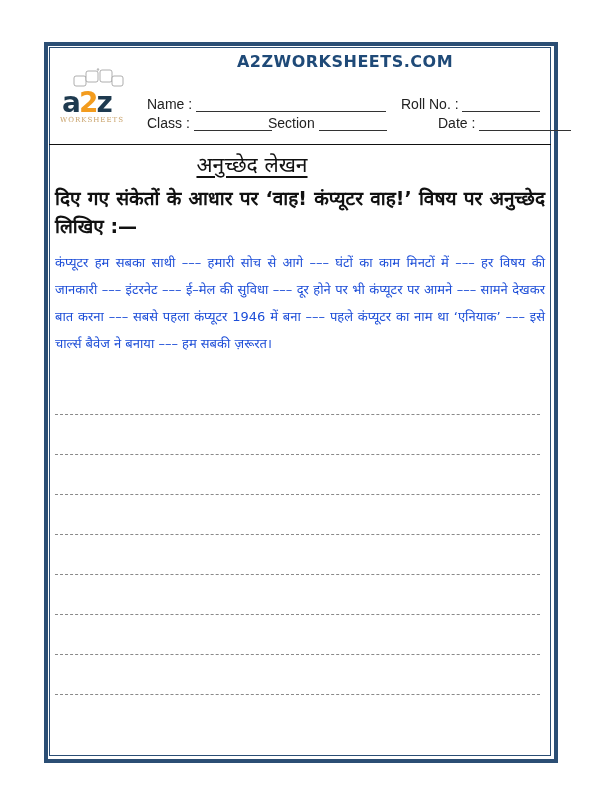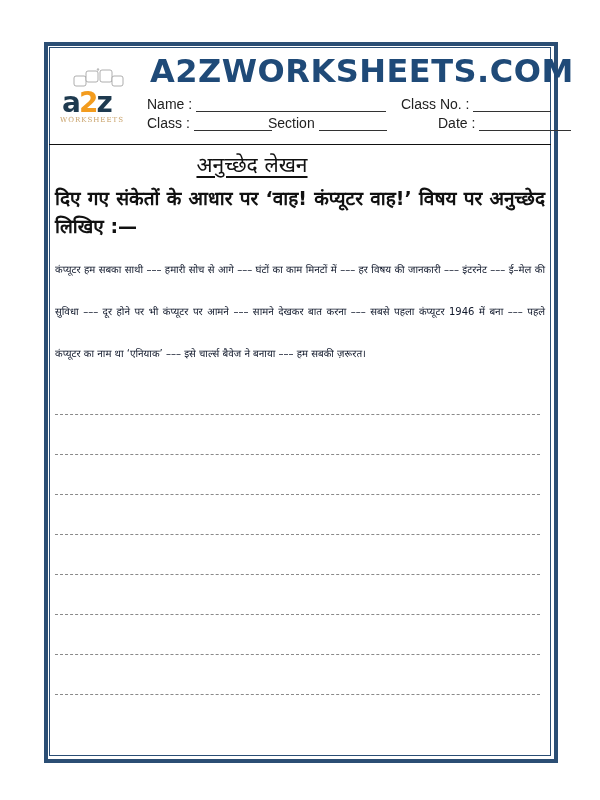--- a/index.html
+++ b/index.html
@@ -3,39 +3,39 @@
 <meta charset="utf-8">
 <style>
   html, body { margin:0; padding:0; background:#ffffff; }
   body { width:600px; height:800px; position:relative; overflow:hidden;
          font-family:"DejaVu Sans", "Liberation Sans", sans-serif; color:#111; }
   .frame-outer { position:absolute; left:44px; top:42px; width:506px; height:713px;
                  border:4px solid #2b4e74; }
   .frame-inner { position:absolute; left:49px; top:47px; width:500px; height:707px;
                  border:1px solid #2b4e74; }
   .site-title { position:absolute; left:150px; top:52px; width:390px; text-align:center;
-                font-family:"DejaVu Sans", sans-serif; font-weight:bold; font-size:32px;
+                font-family:"DejaVu Sans", sans-serif; font-weight:bold; font-size:16px;
                 color:#1f4a78; letter-spacing:0.5px; }
   .logo { position:absolute; left:58px; top:68px; width:80px; height:56px; }
   .logo .bubbles { position:absolute; left:12px; top:0px; width:60px; height:24px; }
   .logo .a2z { position:absolute; left:4px; top:18px; font-family:"DejaVu Sans", sans-serif;
                font-weight:bold; font-size:28px; letter-spacing:-2px; color:#1e3a4f; }
   .logo .a2z .two { color:#f39c1e; }
   .logo .sub { position:absolute; left:2px; top:48px; font-size:7px; color:#c9a26a; letter-spacing:1px;
                font-family:"DejaVu Serif", serif; }
   .field { position:absolute; font-family:"Liberation Sans", sans-serif; font-size:14px; color:#222;
            white-space:nowrap; }
   .field .line { display:inline-block; border-bottom:1px solid #333; vertical-align:bottom; height:10px; }
   .hdr-rule { position:absolute; left:49px; top:144px; width:502px; height:0; border-top:1px solid #111; }
   .heading { position:absolute; left:0; top:150px; width:504px; text-align:center;
              font-size:21px; text-decoration:underline; text-underline-offset:4px; }
   .instruction { position:absolute; left:55px; top:184px; width:490px; font-weight:bold; font-size:19px;
                  line-height:28px; text-align:justify; text-align-last:left; }
-  .paragraph { position:absolute; left:55px; top:249px; width:490px; font-size:10px;
-               line-height:42px; text-align:justify; text-align-last:left; color:#0f172a; }
+  .paragraph { position:absolute; left:55px; top:249px; width:490px; font-size:13px;
+               line-height:27px; text-align:justify; text-align-last:left; color:#1d4ed8; }
   .wline { position:absolute; left:55px; width:485px; height:0; border-top:1px dashed #8a8a8a; }
 </style>
 </head>
 <body>
 
 <div class="frame-outer"></div>
 <div class="frame-inner"></div>
 
 <div class="logo">
   <svg class="bubbles" viewBox="0 0 60 24">
@@ -49,21 +49,21 @@
   <div class="sub">WORKSHEETS</div>
 </div>
 
 <div class="site-title">A2ZWORKSHEETS.COM</div>
 
 <div class="field" style="left:147px; top:96px;">
   <span>Name :</span>
   <span class="line" style="width:190px;"></span>
 </div>
 <div class="field" style="left:401px; top:96px;">
-  <span>Class No. :</span>
+  <span>Roll No. :</span>
   <span class="line" style="width:78px;"></span>
 </div>
 <div class="field" style="left:147px; top:115px;">
   <span>Class :</span>
   <span class="line" style="width:78px;"></span>
 </div>
 <div class="field" style="left:268px; top:115px;">
   <span>Section</span>
   <span class="line" style="width:68px;"></span>
 </div>

